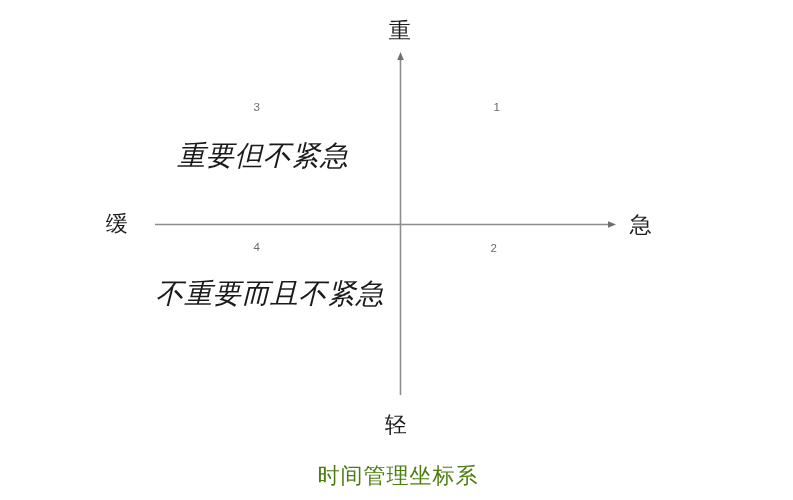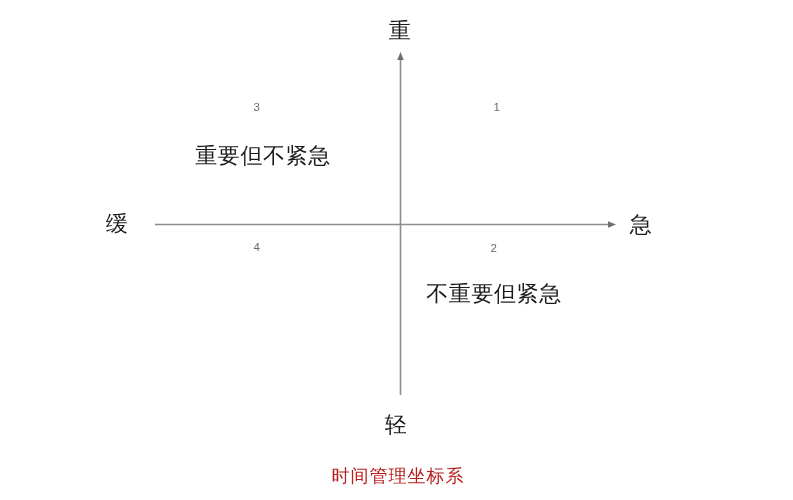--- a/index.html
+++ b/index.html
@@ -38,27 +38,28 @@
     font-size: 22px;
     color: #1c1c1c;
     letter-spacing: 0.5px;
   }
   .quad-num {
     font-size: 11.5px;
     color: #6b6b6b;
     letter-spacing: 0.5px;
   }
   .quad-text {
-    font-size: 22px;
+    font-size: 28px;
     color: #1a1a1a;
     letter-spacing: 0.6px;
+    font-style: italic;
   }
   .caption {
-    font-size: 18px;
-    color: #b91c1c;
+    font-size: 22px;
+    color: #4d7c0f;
     letter-spacing: 1px;
   }
 </style>
 </head>
 <body>
 
 <div id="canvas">
 
   <svg class="axes-svg" viewBox="0 0 793 500">
 
@@ -78,19 +79,19 @@
   <div class="lbl ctr axis-label" style="left:117px; top:224px;">缓</div>
 
   <div class="lbl ctr axis-label" style="left:396px; top:425px;">轻</div>
 
   <div class="lbl ctr quad-num" style="left:257px; top:108px;">3</div>
   <div class="lbl ctr quad-text" style="left:263px; top:156px;">重要但不紧急</div>
 
   <div class="lbl ctr quad-num" style="left:497px; top:108px;">1</div>
 
   <div class="lbl ctr quad-num" style="left:257px; top:248px;">4</div>
+  <div class="lbl ctr quad-text" style="left:270px; top:294px;">不重要而且不紧急</div>
 
   <div class="lbl ctr quad-num" style="left:494px; top:249px;">2</div>
-  <div class="lbl ctr quad-text" style="left:494px; top:294px;">不重要但紧急</div>
 
   <div class="lbl ctr caption" style="left:398px; top:476px;">时间管理坐标系</div>
 
 </div>
 
 </body></html>

